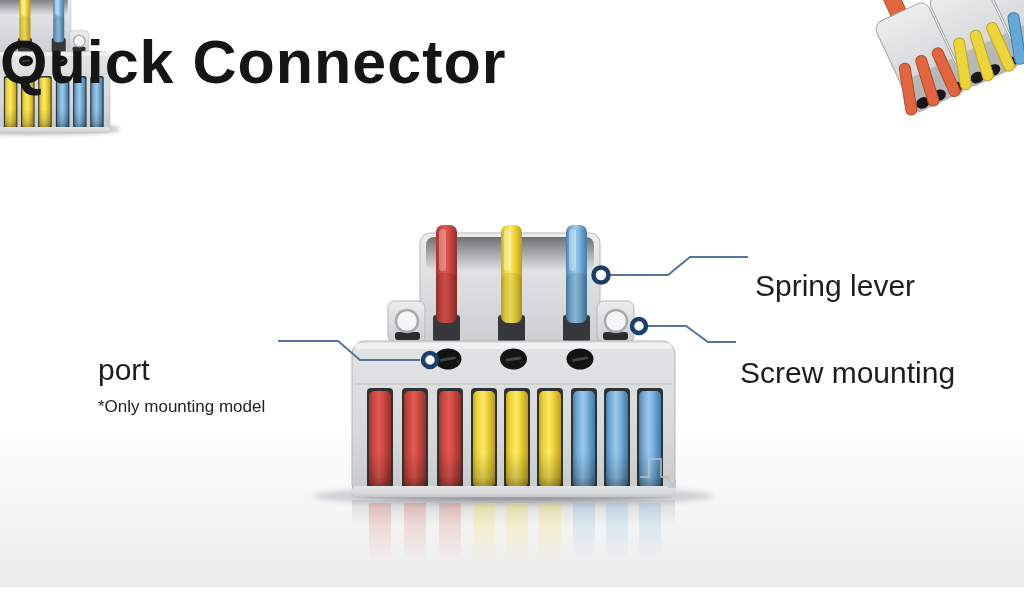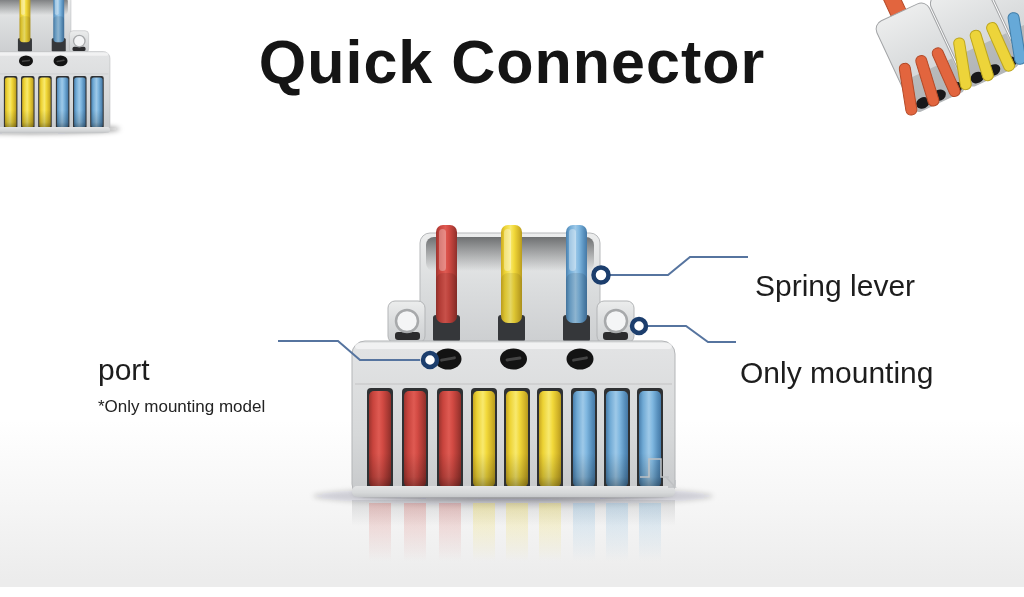--- a/index.html
+++ b/index.html
@@ -10,21 +10,21 @@
   .floor{
     position:absolute;left:0;top:420px;width:1024px;height:167px;
     background:linear-gradient(180deg, rgba(236,236,236,0) 0%, rgba(236,236,236,0.55) 55%, #ececec 96%);
     z-index:0;
   }
   .bottom-strip{
     position:absolute;left:0;top:587px;width:1024px;height:10px;background:#ffffff;z-index:0;
   }
   svg.scene{position:absolute;left:0;top:0;z-index:1;}
   .title{
-    position:absolute;left:0;top:27px;width:100%;text-align:center;margin:0;
+    position:absolute;left:0;top:27px;width:100%;text-align:left;margin:0;
     font-size:61px;font-weight:700;letter-spacing:1px;color:var(--c-title,#151515);z-index:2;
   }
   .label{
     position:absolute;font-size:30px;line-height:1.2;color:var(--c-label,#1d1d1d);z-index:2;white-space:nowrap;margin-top:31px;
   }
   .label-spring{left:755px;top:237px;}
   .label-screw{left:740px;top:324px;}
   .label-signal{left:98px;top:317px;line-height:43px;}
   .note{
     position:absolute;left:98px;top:397px;font-size:17px;color:#232323;z-index:2;white-space:nowrap;
@@ -266,19 +266,19 @@
     <circle class="marker" cx="601" cy="275" r="7.5"></circle>
     <circle class="marker" cx="639" cy="326" r="7"></circle>
     <circle class="marker" cx="430" cy="360" r="7"></circle>
   </g>
 </svg>
 
 <h1 class="title">Quick Connector</h1>
 
 <div class="label label-spring">Spring lever</div>
 
-<div class="label label-screw">Only mounting</div>
+<div class="label label-screw">Screw mounting</div>
 
 <div class="label label-signal">
   <div>port</div>
 </div>
 
 <div class="note">*Only mounting model</div>
 
 </body></html>

